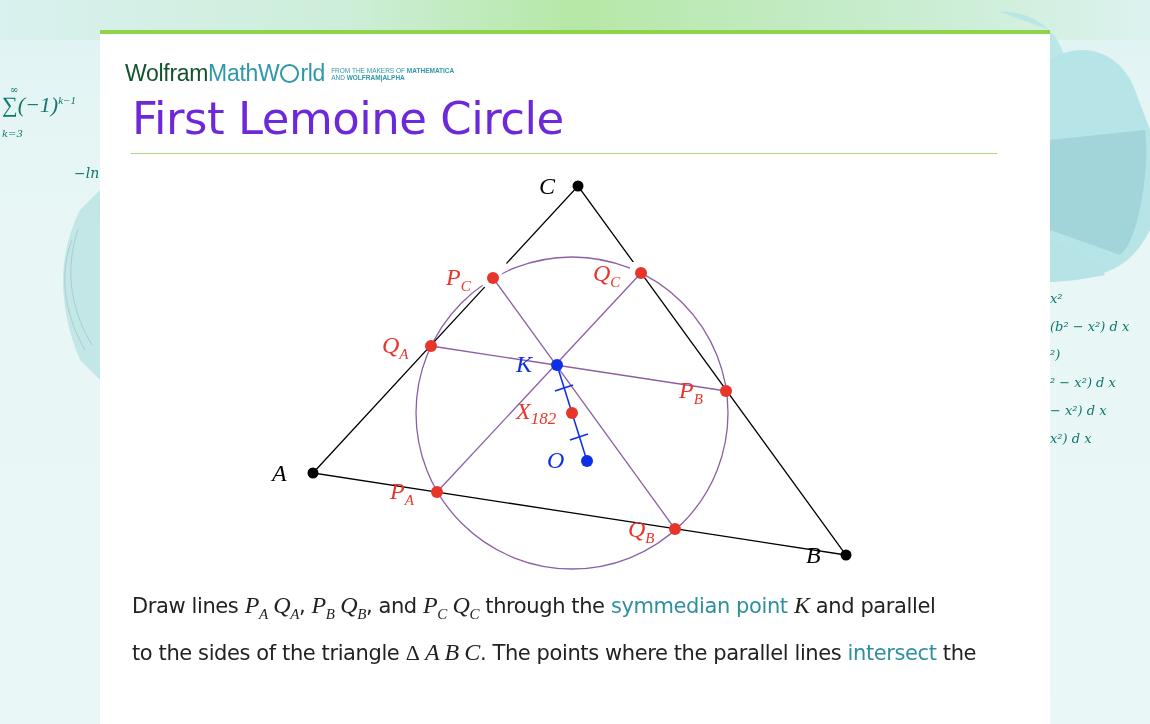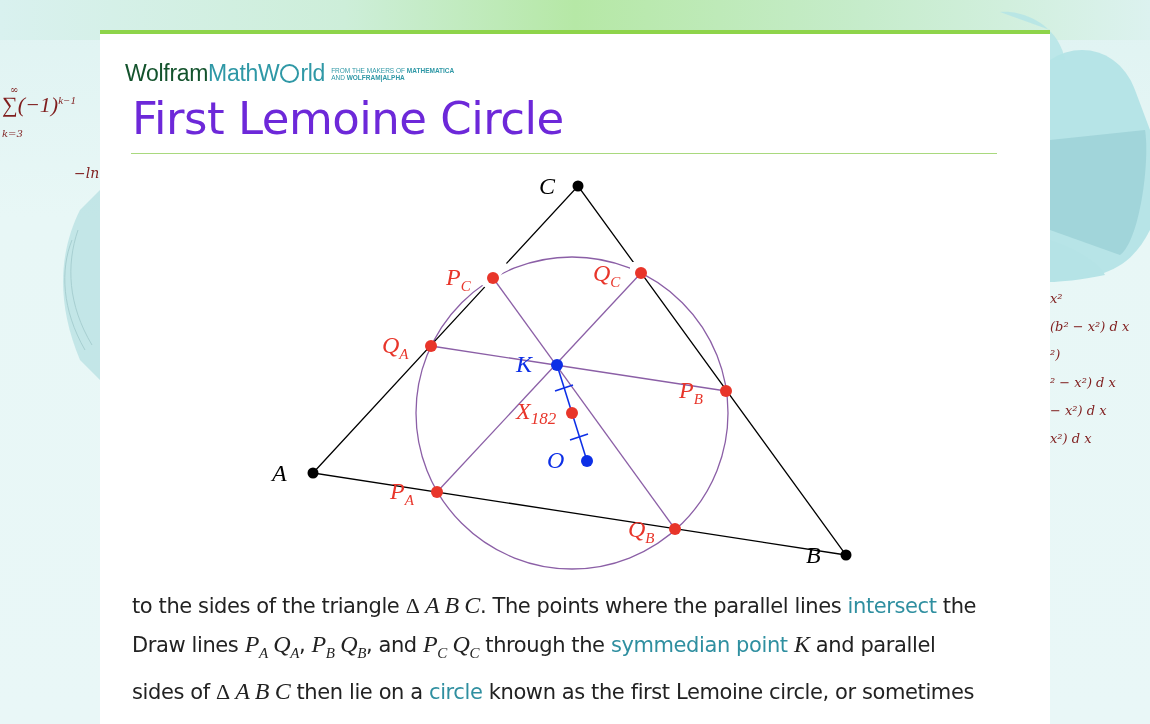--- a/index.html
+++ b/index.html
@@ -7,21 +7,21 @@
     width:1150px; height:724px; overflow:hidden; position:relative;
     background: linear-gradient(180deg, #dff3f2 0%, #e8f7f6 30%, #e9f7f7 100%);
     font-family: "Liberation Sans", sans-serif;
   }
   .bg-top {
     position:absolute; left:0; top:0; width:1150px; height:40px;
     background: linear-gradient(90deg, #d9f1ef 0%, #cdeed9 30%, #b6e8a6 50%, #c6eccb 75%, #dcf2ef 100%);
   }
   .bg-deco { position:absolute; pointer-events:none; }
   .bg-math {
-    position:absolute; font-family:"DejaVu Serif", serif; color:#7f1d1d; font-style:italic;
+    position:absolute; font-family:"DejaVu Serif", serif; color:#0f766e; font-style:italic;
   }
   .card {
     position:absolute; left:100px; top:30px; width:950px; height:694px;
     background:#fff; border-top:4px solid #8ed44a;
   }
   .brand { position:absolute; left:25px; top:26px; display:flex; align-items:center; }
   .brand-wolfram { font-size:23px; color:#14532d; letter-spacing:-0.3px; }
   .brand-mathworld { font-size:23px; color:#2f98a6; letter-spacing:-0.3px; }
   .brand-globe {
     display:inline-block; width:15px; height:15px; border:2px solid #2f98a6; border-radius:50%;
@@ -137,21 +137,18 @@
     <circle cx="587" cy="461" r="6" fill="#0d2fe6"></circle>
     <g fill="#0d2fe6" font-size="24">
       <text x="516" y="372">K</text>
       <text x="547" y="468">O</text>
     </g>
   </g>
 </svg>
 
 <div class="body-text" style="left:132px;">
   <div>
-    <span>to the sides of the triangle </span><span class="m"><span class="mu">Δ</span> <span>A</span> <span>B</span> <span>C</span></span><span>. The points where the parallel lines </span><a href="#">intersect</a><span> the</span>
-  </div>
-  <div>
     <span>Draw lines </span><span class="m"><span>P</span><sub>A</sub> <span>Q</span><sub>A</sub></span><span>, </span><span class="m"><span>P</span><sub>B</sub> <span>Q</span><sub>B</sub></span><span>, and </span><span class="m"><span>P</span><sub>C</sub> <span>Q</span><sub>C</sub></span><span> through the </span><a href="#">symmedian point</a> <span class="m">K</span><span> and parallel</span>
   </div>
   <div>
-    <span>sides of </span><span class="m"><span class="mu">Δ</span> <span>A</span> <span>B</span> <span>C</span></span><span> then lie on a </span><a href="#">circle</a><span> known as the first Lemoine circle, or sometimes</span>
+    <span>to the sides of the triangle </span><span class="m"><span class="mu">Δ</span> <span>A</span> <span>B</span> <span>C</span></span><span>. The points where the parallel lines </span><a href="#">intersect</a><span> the</span>
   </div>
 </div>
 
 </body></html>

